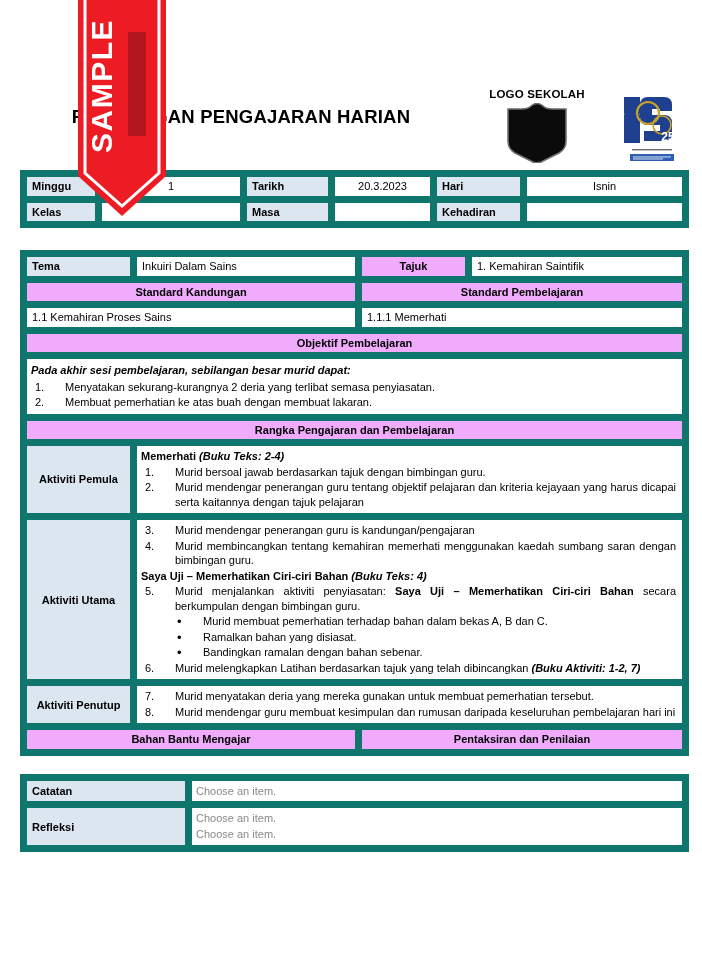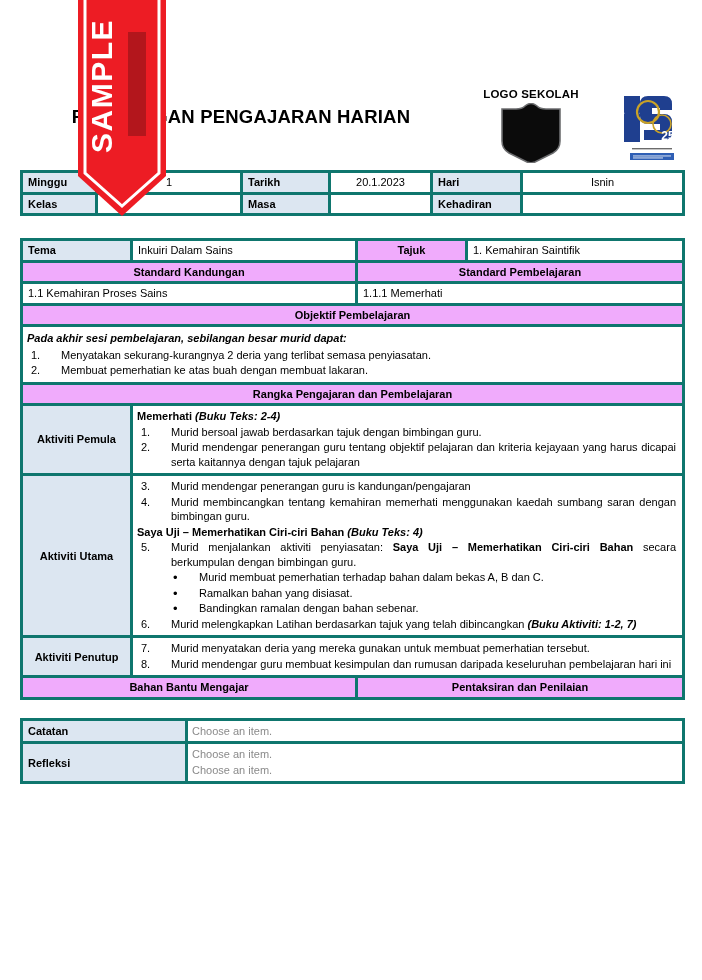--- a/index.html
+++ b/index.html
@@ -30,22 +30,22 @@
     letter-spacing:.2px;
     line-height:1.25;
     white-space:nowrap;
   }
   .title-line.second{text-align:right;padding-right:10px;}
 
   .logo-area{
     position:absolute;
     right:18px; top:88px;
     display:flex;
-    align-items:center;
-    gap:28px;
+    align-items:flex-end;
+    gap:22px;
   }
   .school-logo-wrap{
     display:flex;flex-direction:column;align-items:center;gap:3px;
     width:118px;
   }
   .school-logo-label{
     font-size:11.5px;font-weight:bold;letter-spacing:.2px;white-space:nowrap;
   }
   .shield{
     width:64px;height:60px;
@@ -62,21 +62,21 @@
 
   
   table{
     border-collapse:collapse;
     table-layout:fixed;
     width:662px;
     margin:0 20px;
     font-size:11px;
   }
   td{
-    border:3px solid #0f766e;
+    border:7px solid #0f766e;
     padding:2px 5px;
     vertical-align:middle;
     line-height:1.32;
   }
   .hdr-center{ background:#f0abfc; font-weight:bold; text-align:center; }
   .ctr{ text-align:center; }
   .vtop{ vertical-align:top; }
   .vmid{ vertical-align:middle; }
   .lbl{ background:#dce6f1; font-weight:bold; }
   .gray{ color:#8a8a8a; }
@@ -163,21 +163,21 @@
       <col style="width:88px">
         <col style="width:102px">
       <col style="width:90px">
         <col style="width:162px">
     </colgroup>
     <tbody>
       <tr>
         <td class="lbl">Minggu</td>
         <td class="ctr">1</td>
         <td class="lbl">Tarikh</td>
-        <td class="ctr">20.1.2023</td>
+        <td class="ctr">20.3.2023</td>
         <td class="lbl">Hari</td>
         <td class="ctr">Isnin</td>
       </tr>
       <tr>
         <td class="lbl">Kelas</td>
         <td class="ctr"></td>
         <td class="lbl">Masa</td>
         <td class="ctr"></td>
         <td class="lbl">Kehadiran</td>
         <td class="ctr"></td>

